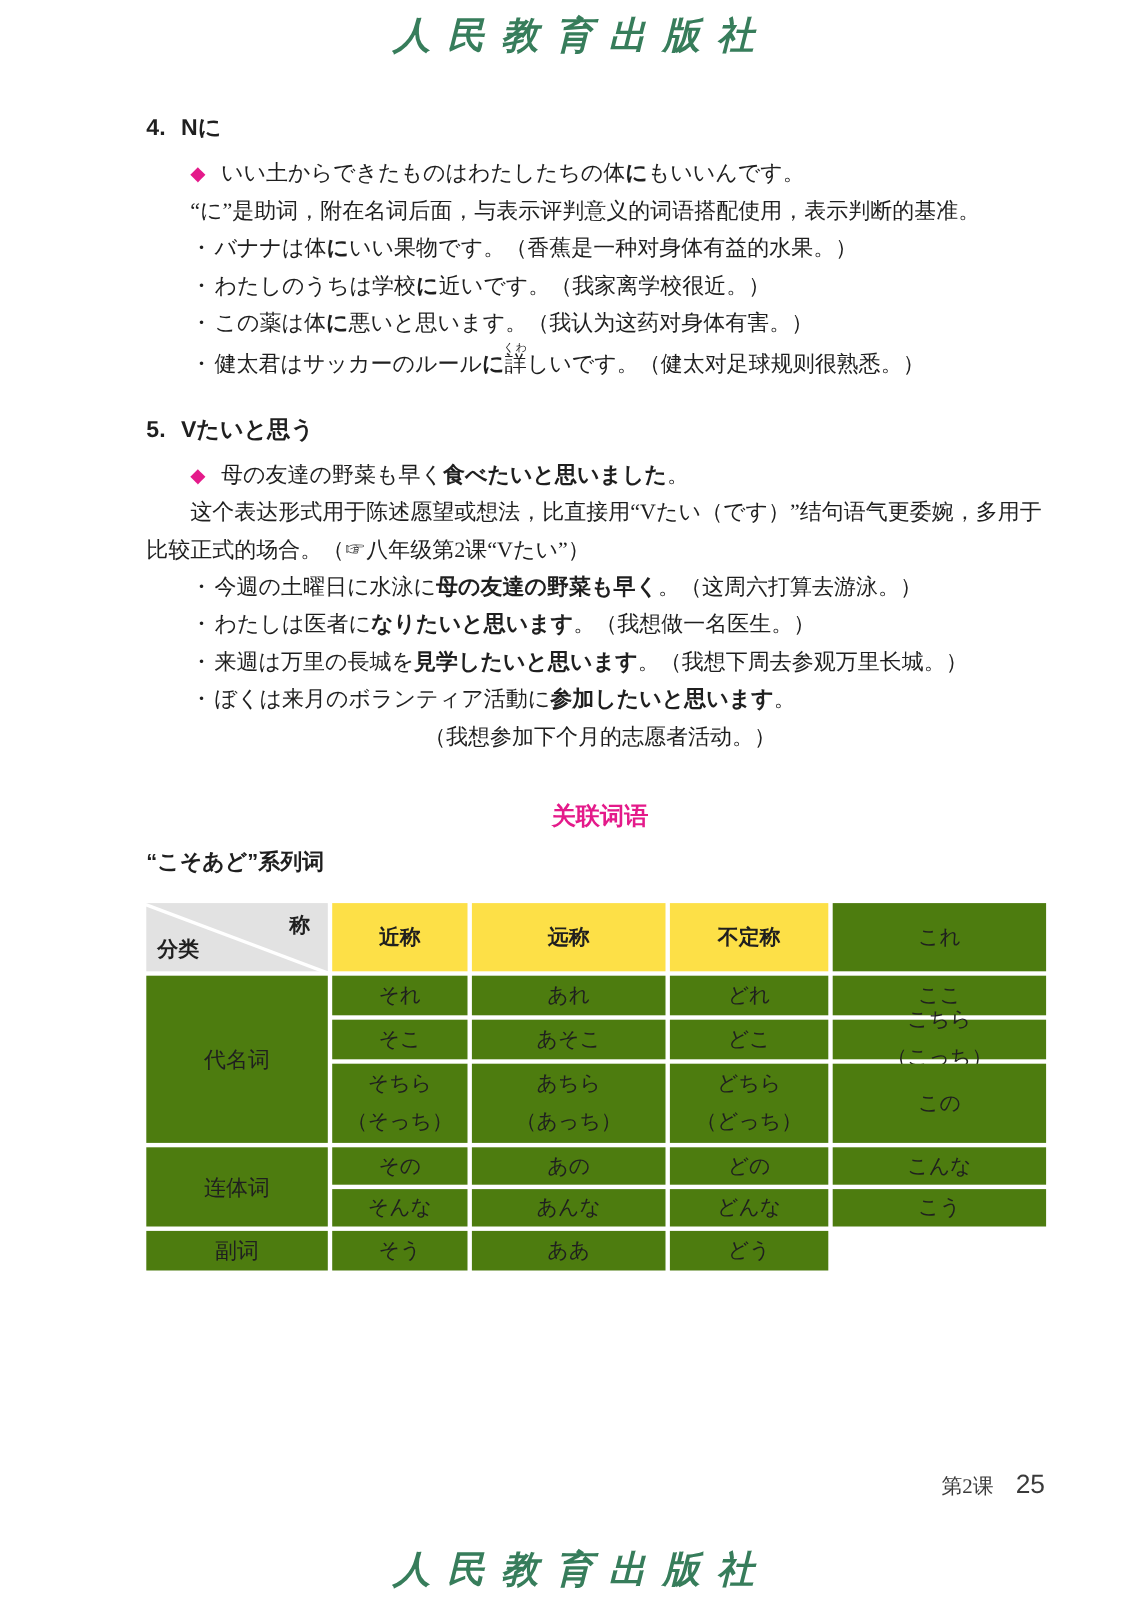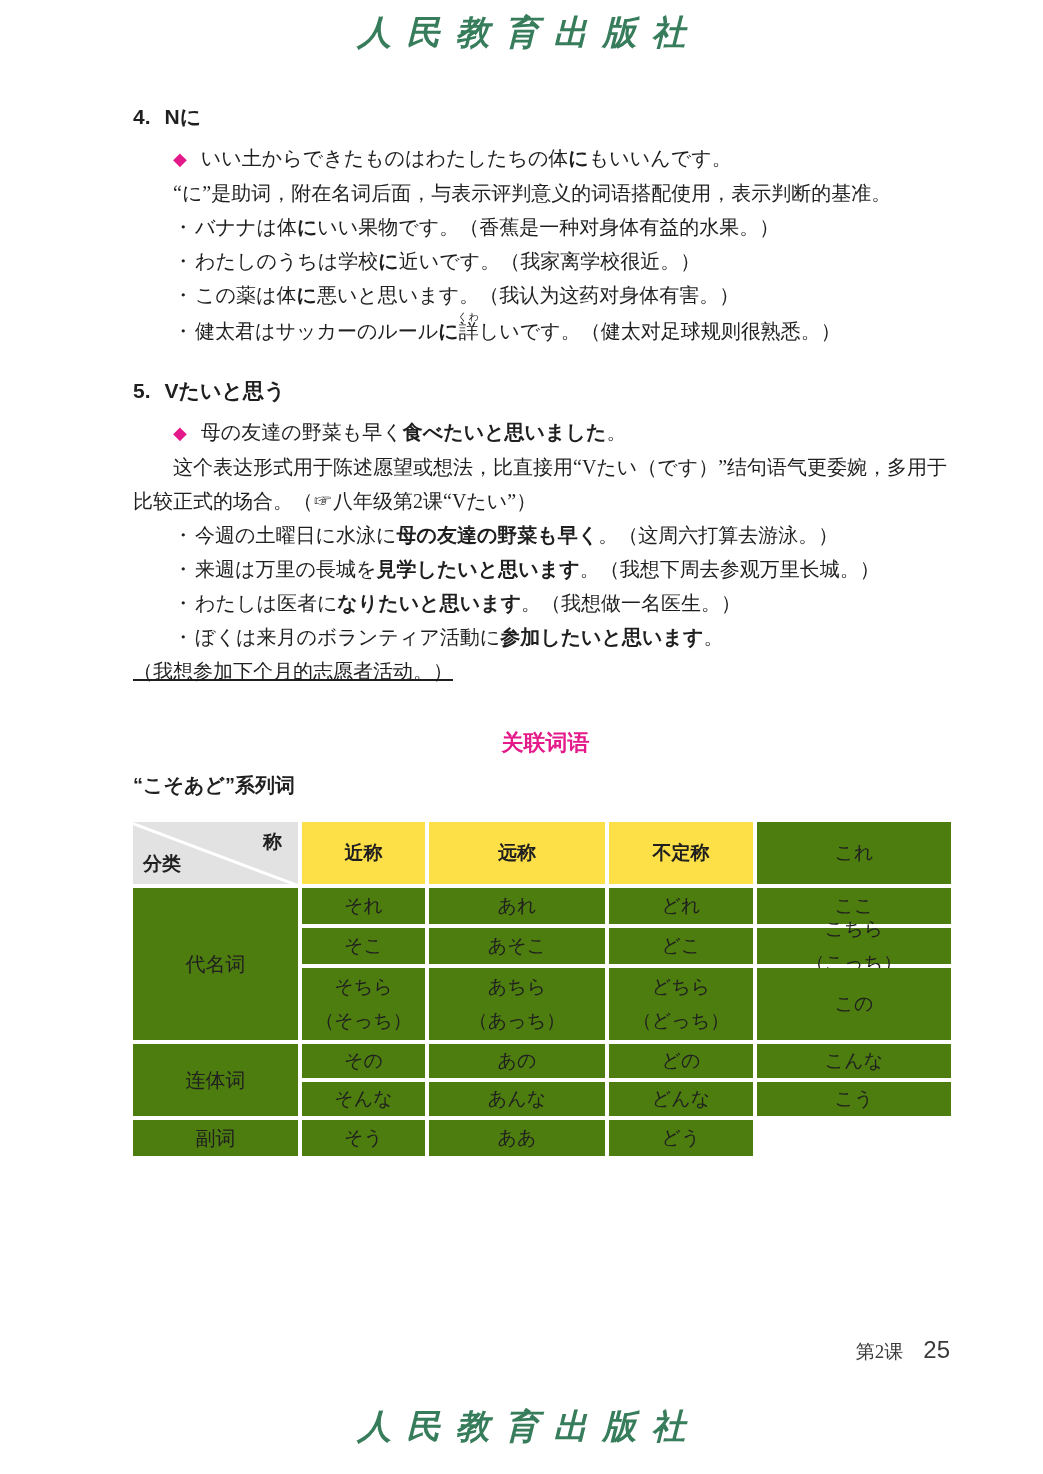--- a/index.html
+++ b/index.html
@@ -20,21 +20,21 @@
                font-weight:bold;font-size:21px;line-height:26px;}
   .sec-num{margin-right:14px;}
 
   .line{font-size:20px;line-height:34px;}
   .indent{margin-left:40px;}
   .b{font-family:"Liberation Sans","DejaVu Sans",sans-serif;font-weight:bold;}
   .diamond{color:#e41a8a;font-size:18px;margin-right:14px;}
   .dot{margin-right:2px;}
   .para{font-size:20px;line-height:34px;text-indent:2em;margin:0;}
   .example-line{margin-top:11px;}
-  .right-line{text-align:left;text-decoration:underline;}
+  .right-line{text-align:center;}
   .sec5{margin-top:30px;}
   ruby rt{font-size:10px;letter-spacing:1px;}
 
   .related-title{margin-top:40px;text-align:center;color:#e41a8a;
                  font-family:Liberation Sans, sans-serif;
                  font-weight:bold;font-size:22px;line-height:30px;}
   .subtitle{margin-top:12px;font-family:"Liberation Sans","DejaVu Sans",sans-serif;
             font-weight:bold;font-size:20px;line-height:30px;}
 
   
@@ -89,22 +89,22 @@
     </section>
 
     <section class="sec5">
       <div class="sec-heading"><span class="sec-num">5.</span><span>Vたいと思う</span></div>
 
       <div class="line indent example-line"><span class="diamond">◆</span><span>母の友達の野菜も早く</span><span class="b">食べたいと思いました</span><span>。</span></div>
 
       <p class="para">这个表达形式用于陈述愿望或想法，比直接用“Vたい（です）”结句语气更委婉，多用于比较正式的场合。（☞八年级第2课“Vたい”）</p>
 
       <div class="line indent"><span class="dot">・</span><span>今週の土曜日に水泳に</span><span class="b">母の友達の野菜も早く</span><span>。（这周六打算去游泳。）</span></div>
+      <div class="line indent"><span class="dot">・</span><span>わたしは医者に</span><span class="b">なりたいと思います</span><span>。（我想做一名医生。）</span></div>
       <div class="line indent"><span class="dot">・</span><span>来週は万里の長城を</span><span class="b">見学したいと思います</span><span>。（我想下周去参观万里长城。）</span></div>
-      <div class="line indent"><span class="dot">・</span><span>わたしは医者に</span><span class="b">なりたいと思います</span><span>。（我想做一名医生。）</span></div>
       <div class="line indent"><span class="dot">・</span><span>ぼくは来月のボランティア活動に</span><span class="b">参加したいと思います</span><span>。</span></div>
       <div class="line right-line">（我想参加下个月的志愿者活动。）</div>
     </section>
 
     <section>
       <div class="related-title">关联词语</div>
       <div class="subtitle">“こそあど”系列词</div>
 
       <div class="ktable">
         <div class="cell corner">

